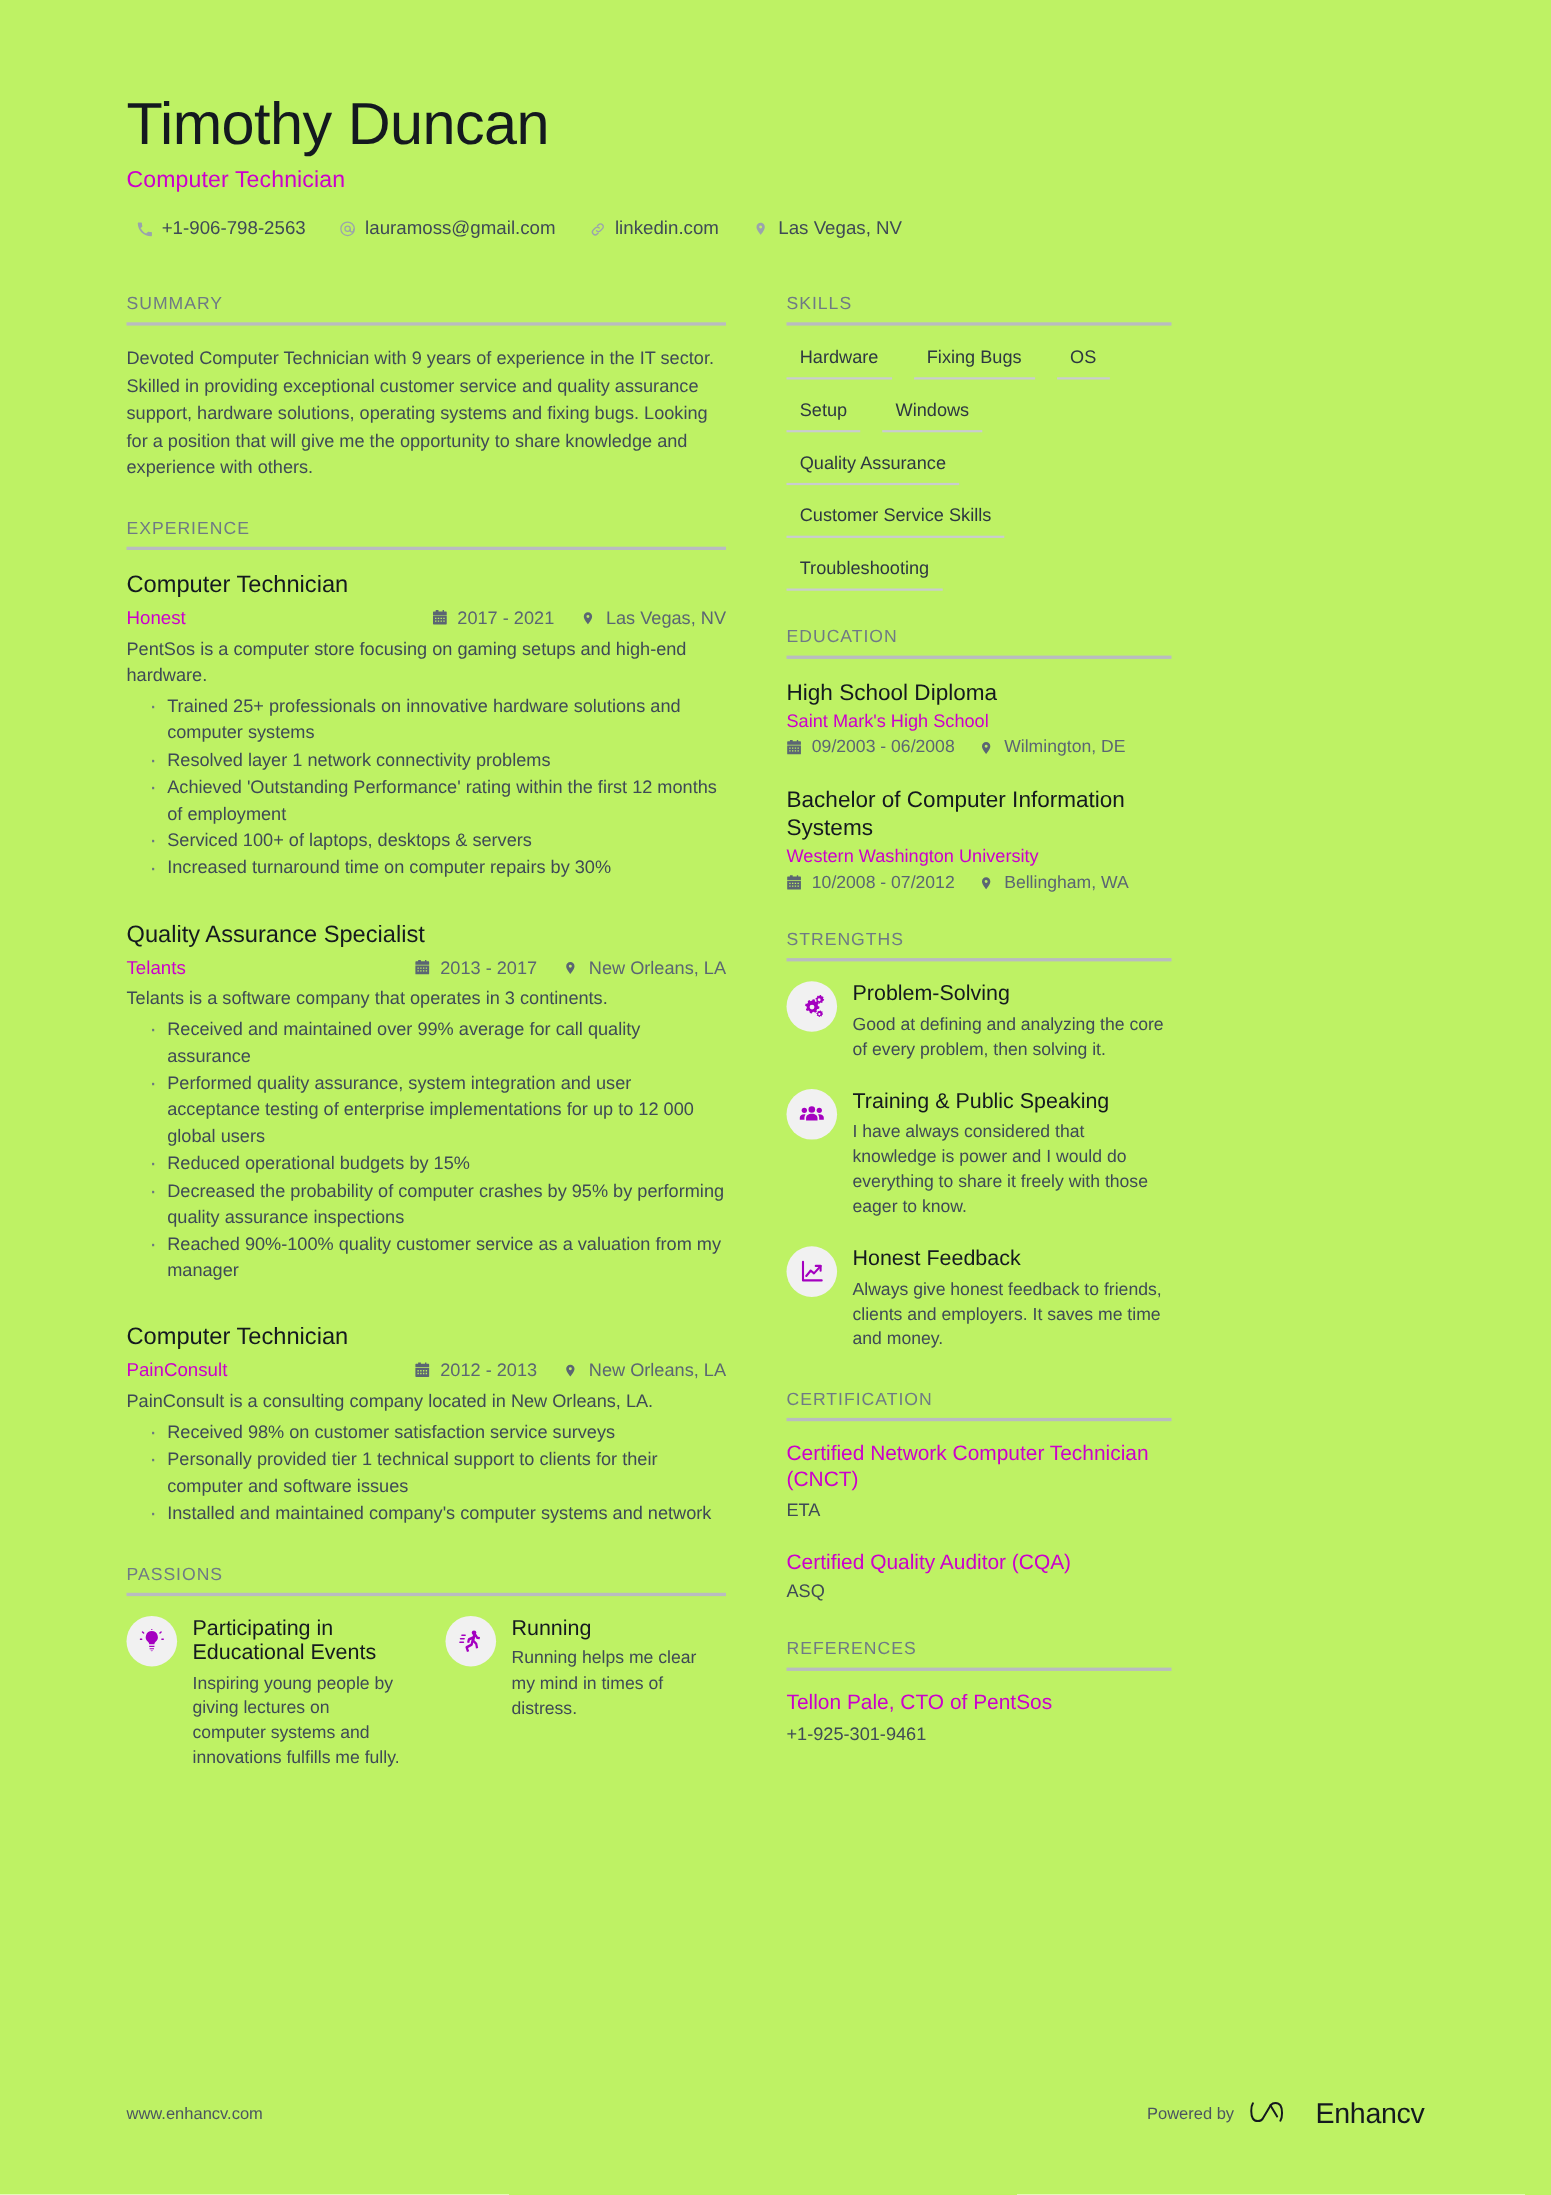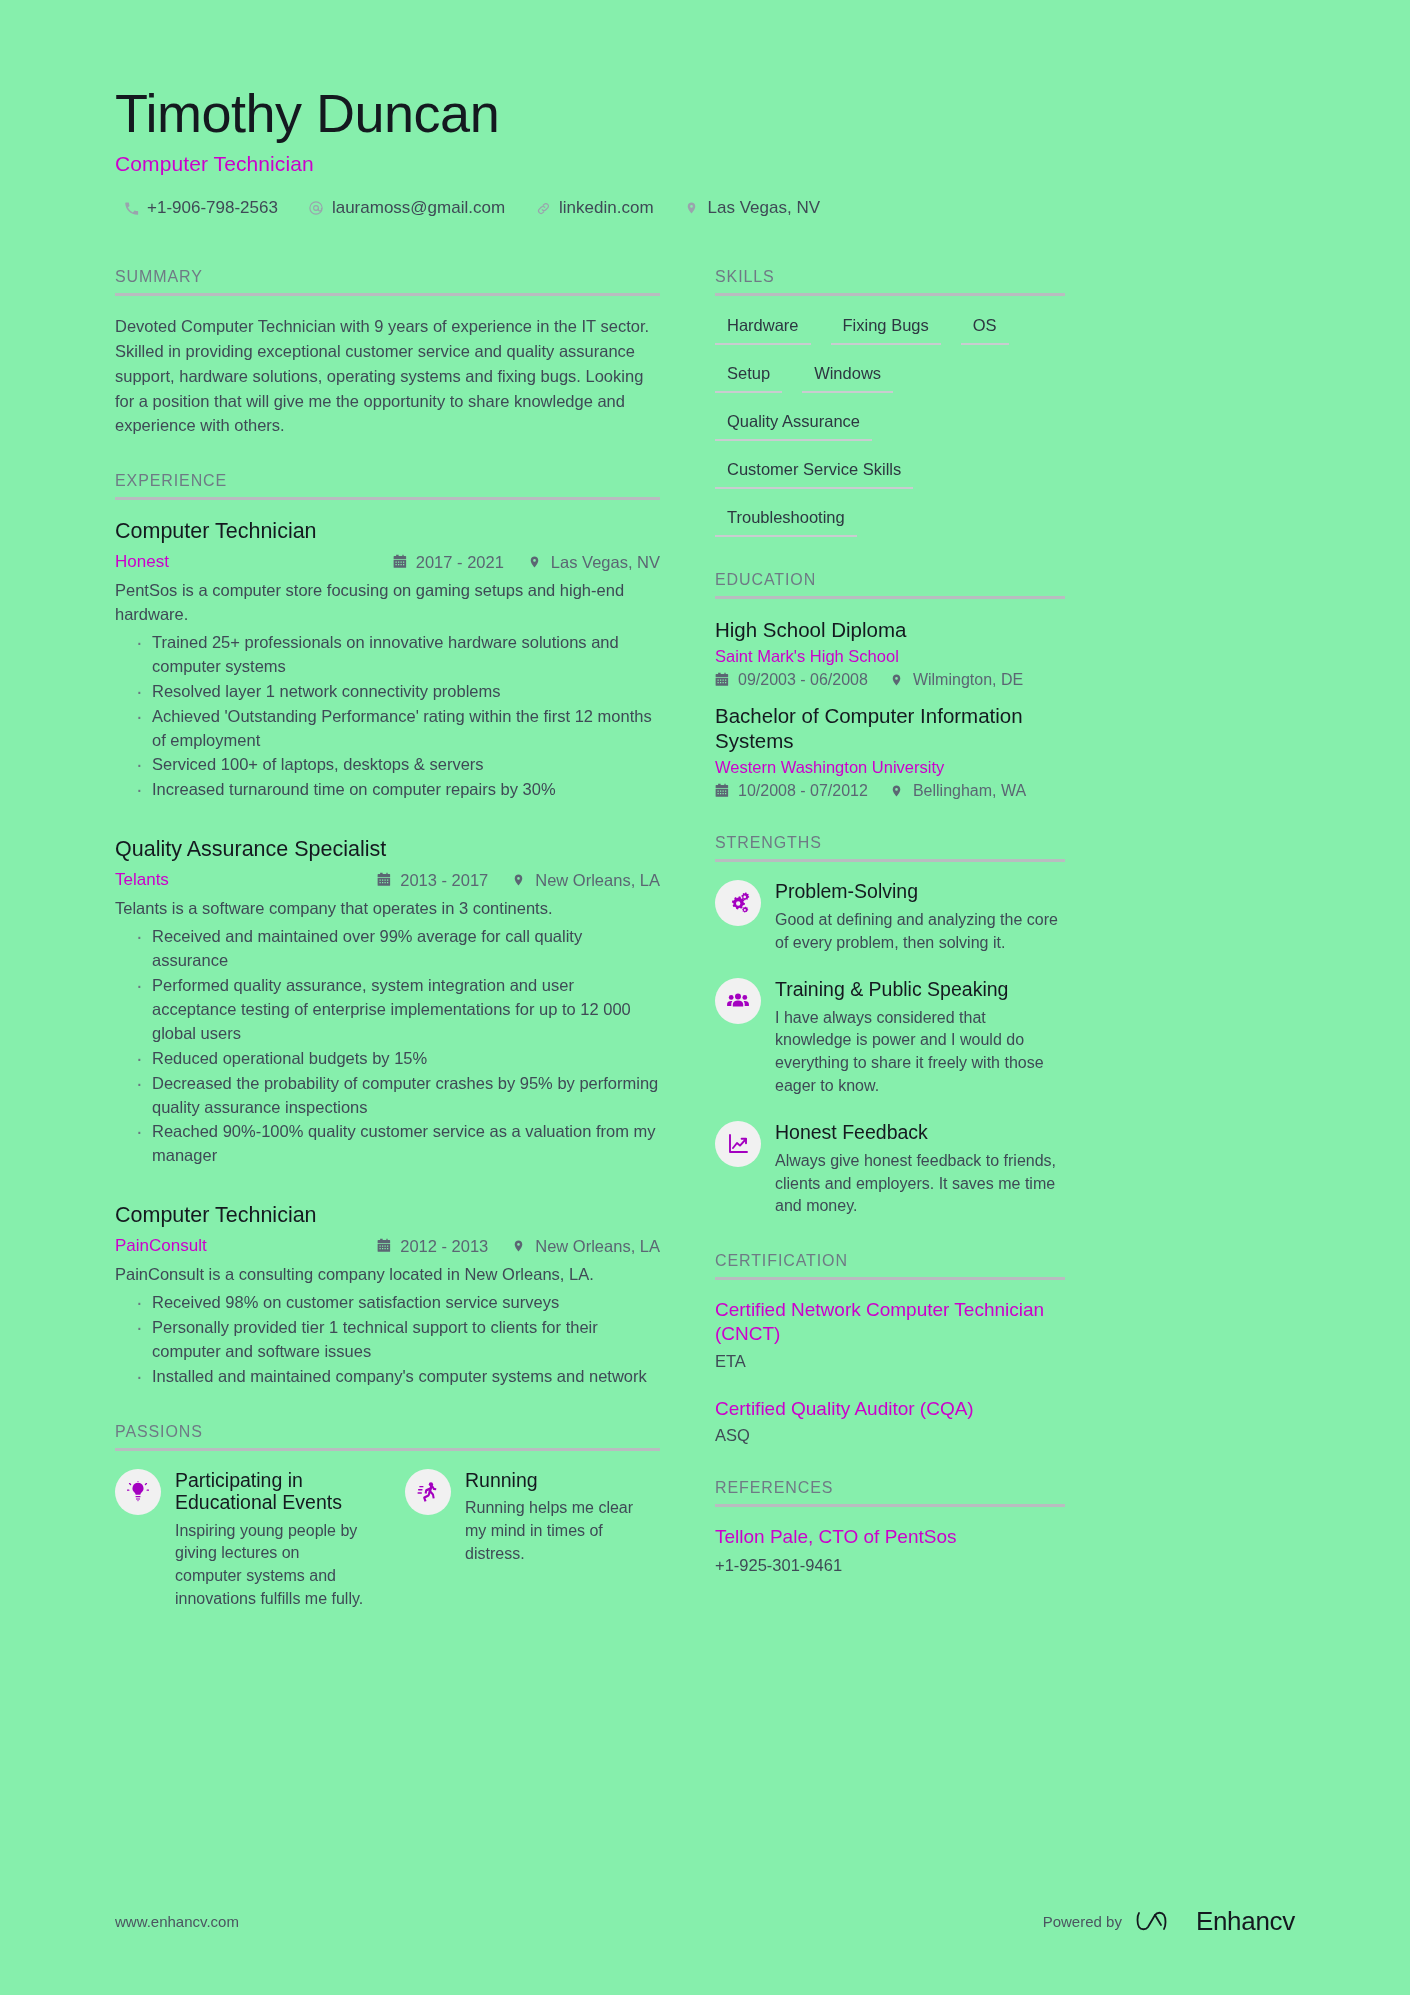--- a/index.html
+++ b/index.html
@@ -12,21 +12,21 @@
   body {
     font-family: "Liberation Sans", sans-serif;
     color: #333b44;
     -webkit-font-smoothing: antialiased;
   }
 
   .page {
     position: relative;
     width: 1410px;
     min-height: 1995px;
-    background: #86efac;
+    background: #bef264;
     padding: 0 115px;
   }
 
   
   .header { padding-top: 84px; }
 
   .full-name {
     font-size: 54px;
     font-weight: 400;
     letter-spacing: -0.5px;
@@ -215,21 +215,21 @@
   }
   .skill-pill {
     font-size: 16.5px;
     color: #2d3741;
     padding: 2px 12px 8px 12px;
     border-bottom: 2px solid #c9ccd0;
     white-space: nowrap;
   }
 
   
-  .edu { margin-bottom: 14px; }
+  .edu { margin-bottom: 26px; }
   .edu:last-child { margin-bottom: 0; }
   .edu-degree {
     font-size: 20.5px;
     color: #14191f;
     line-height: 1.22;
   }
   .edu-school {
     margin-top: 5px;
     font-size: 16.5px;
     color: #cc00cc;

